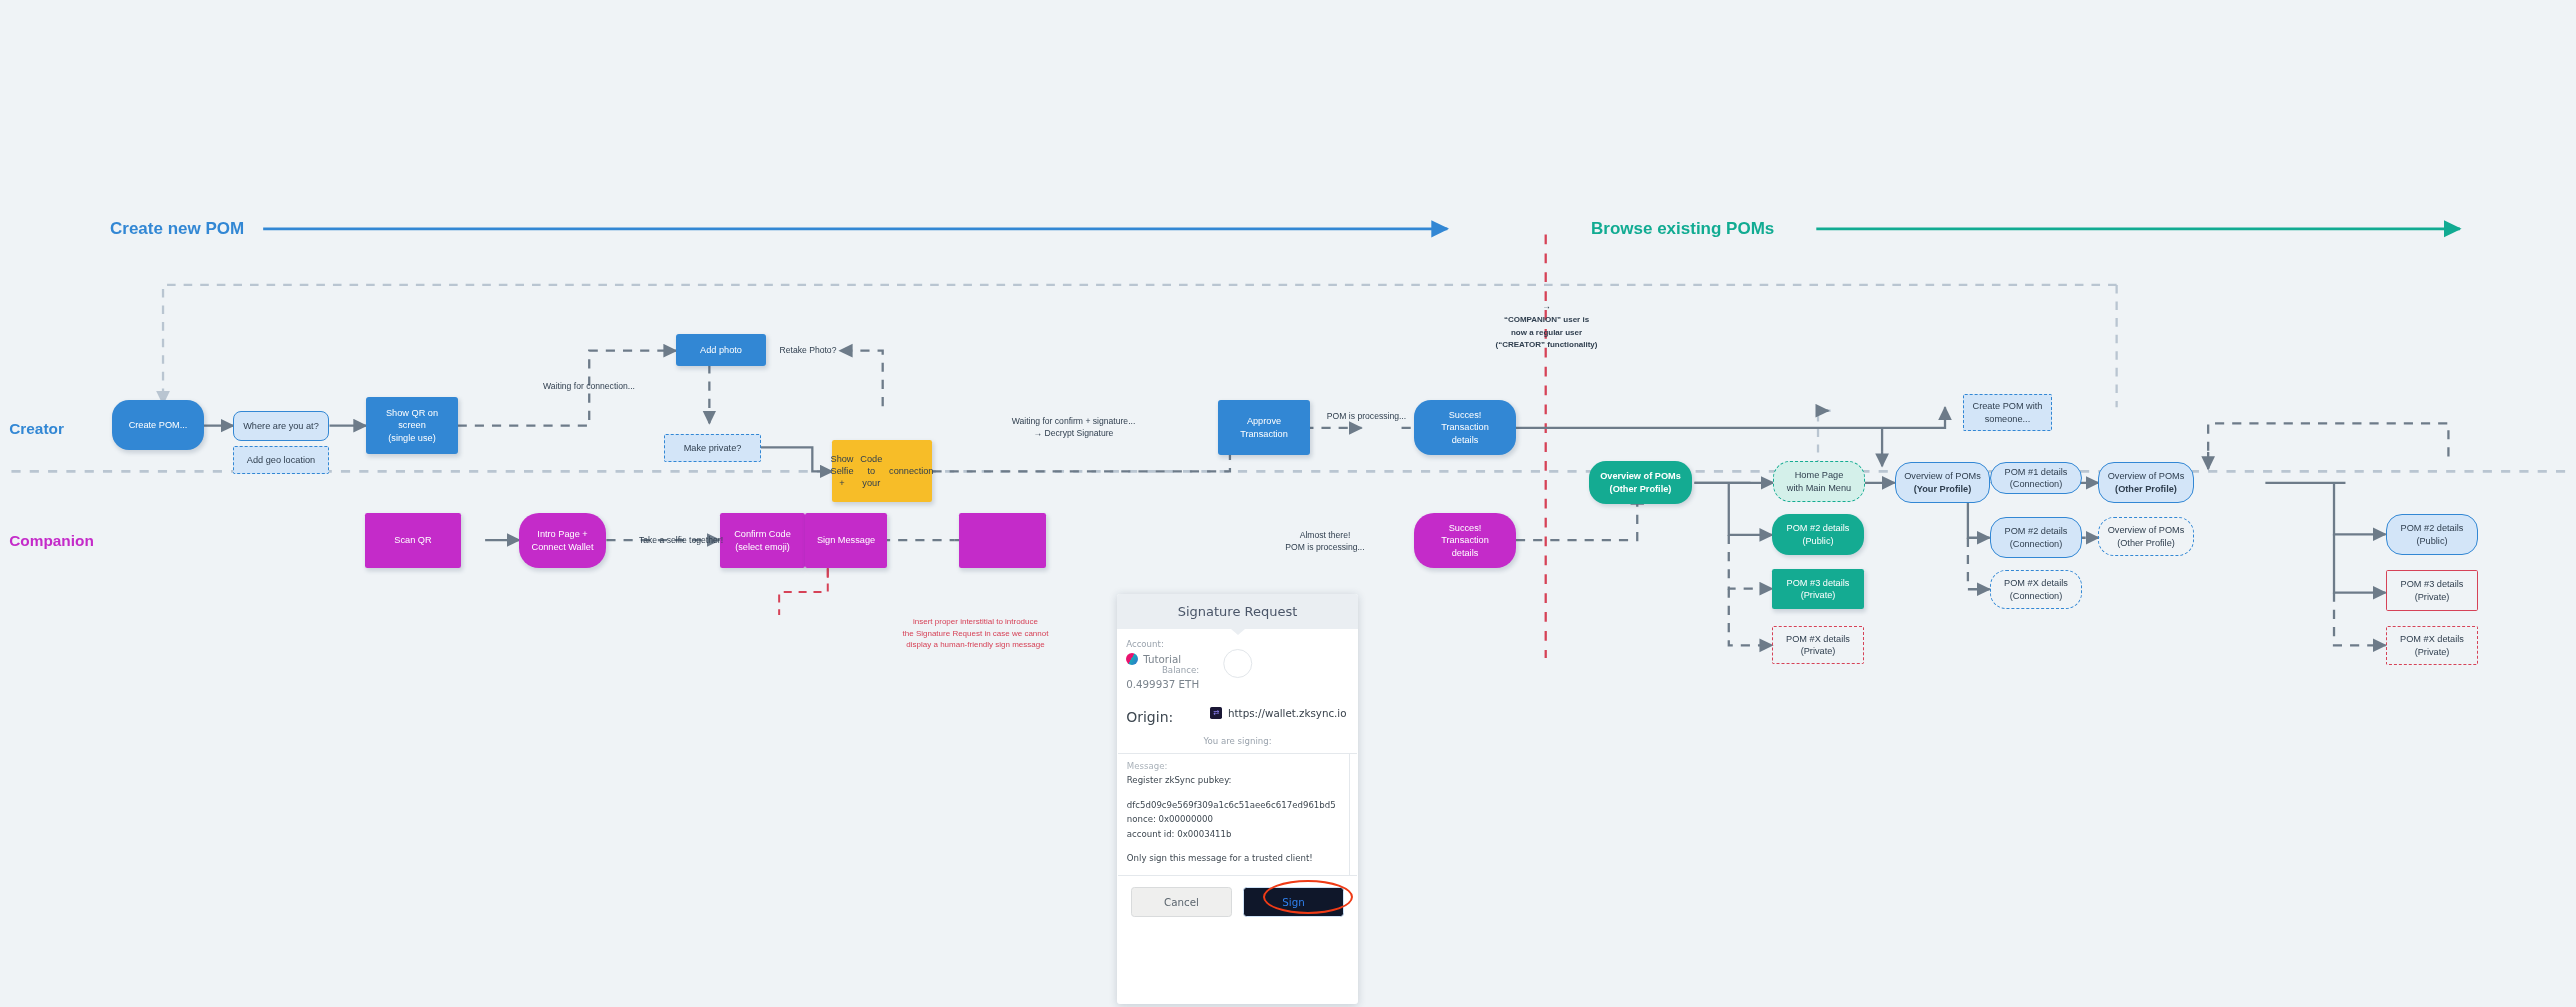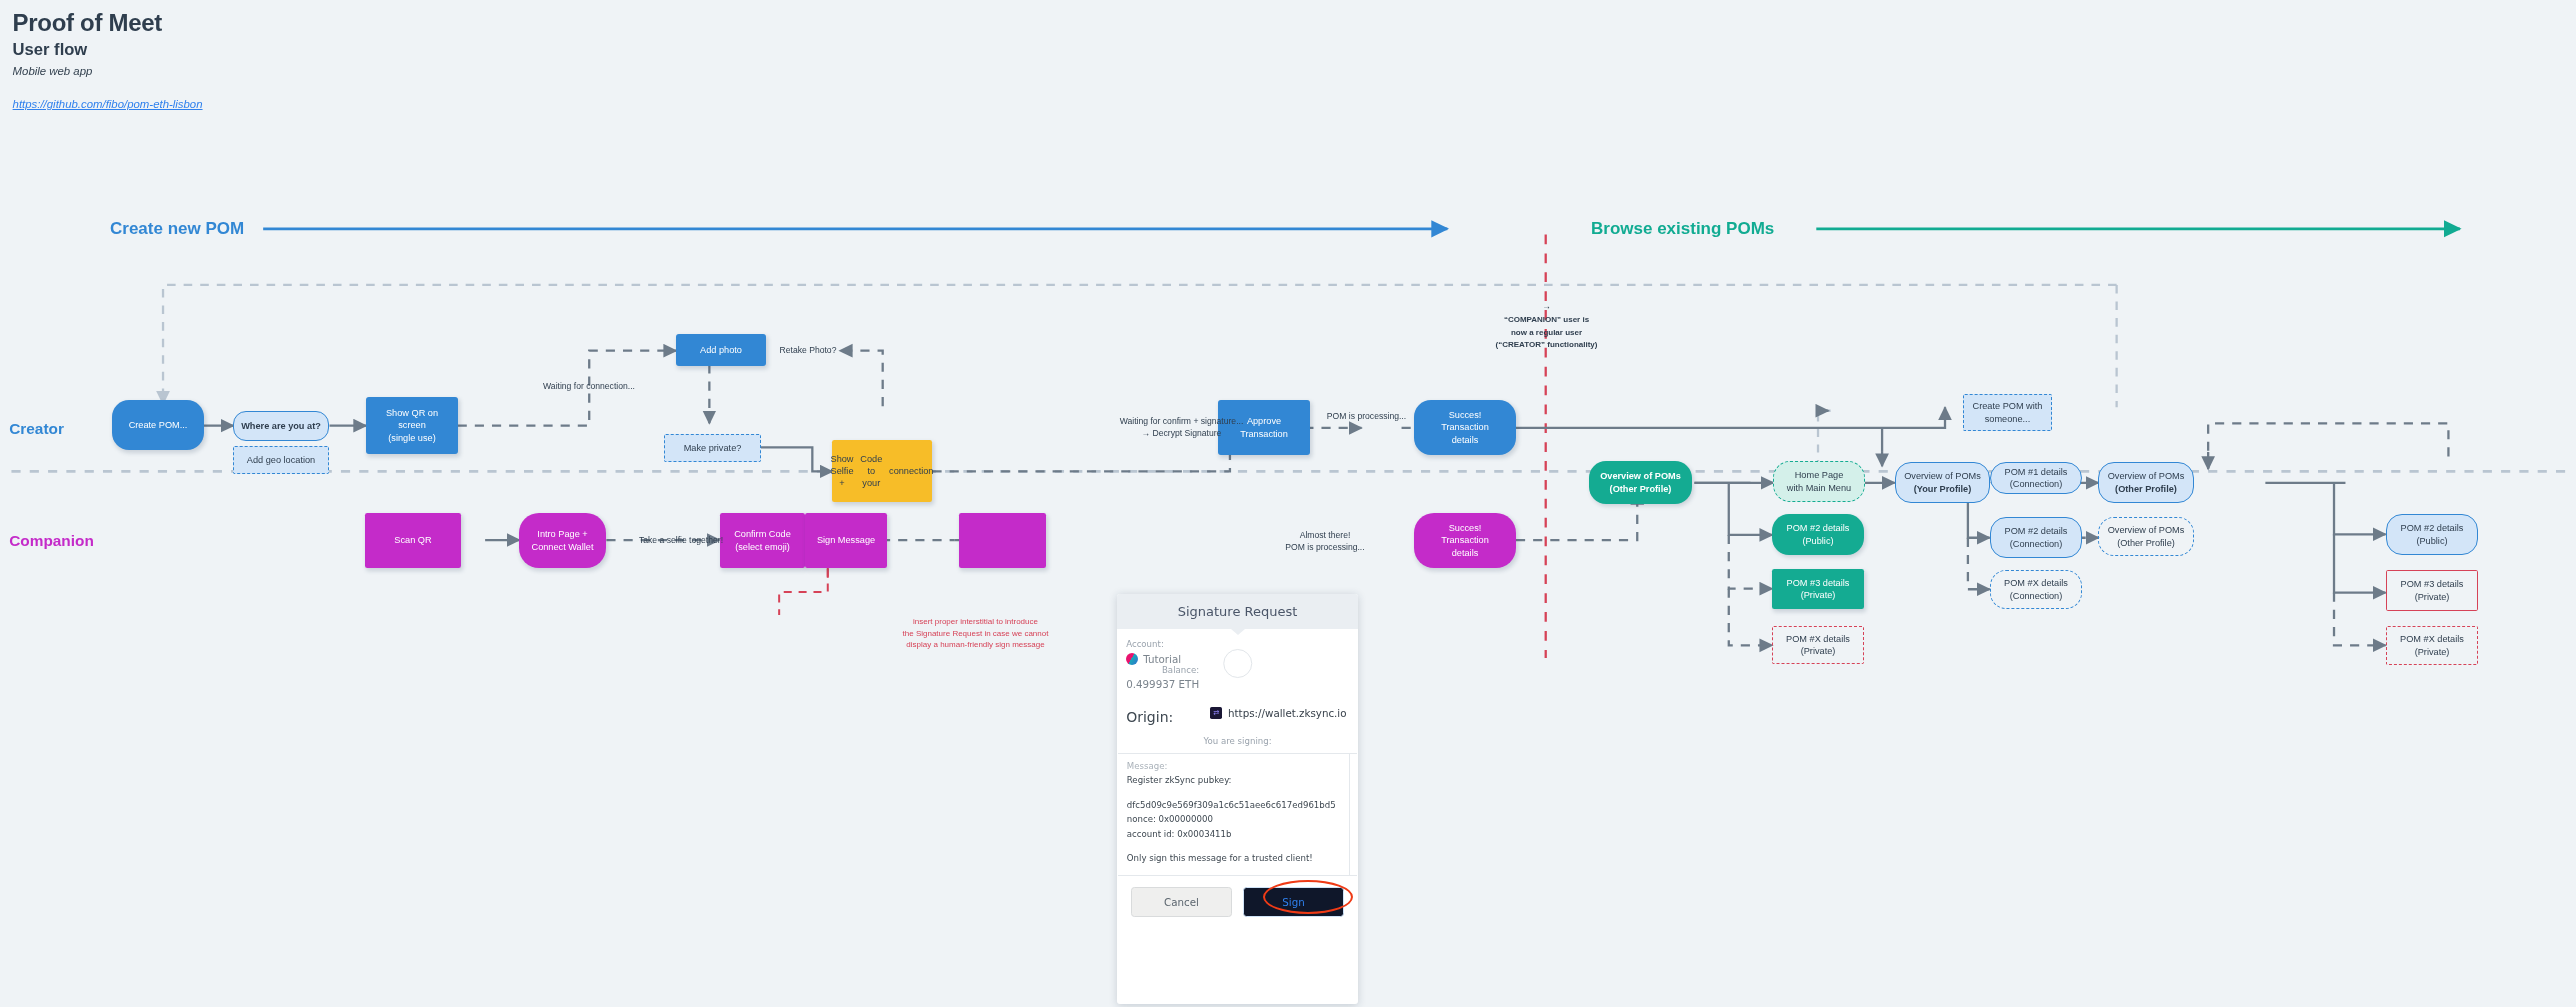--- a/index.html
+++ b/index.html
@@ -43,21 +43,21 @@
   .n-magenta{background:#c42bc9;color:#fff;font-size:9.2px;box-shadow:1.7px 2.3px 4px rgba(40,60,90,.18);}
   .n-magenta-pill{border-radius:20px;}
   .n-magenta-rect{border-radius:2.3px;}
   .n-yellow{background:#f7bd28;color:#2f3e4e;font-size:9.2px;border-radius:2.3px;box-shadow:1.7px 2.3px 4px rgba(40,60,90,.18);}
   .n-teal{background:#14ab92;color:#fff;font-size:9.2px;box-shadow:1.7px 2.3px 4px rgba(40,60,90,.18);}
   .n-teal-pill{border-radius:17px;}
   .n-teal-rect{border-radius:2.3px;}
   .n-teal-ghost{background:#d4f0ea;color:#2f3e4e;font-size:9.2px;border:1.1px dashed #14ab92;border-radius:17px;}
 
   .n-ltblue{background:#d3e5f8;color:#2f3e4e;font-size:9.2px;border:0.9px solid #3287d4;}
-  .n-ltblue-rect{border-radius:13px;font-weight:bold;}
+  .n-ltblue-rect{border-radius:8px;}
   .n-ltblue-pill{border-radius:16px;}
   .n-ltblue-dash{background:#d3e5f8;color:#2f3e4e;font-size:9.2px;border:1.1px dashed #3287d4;border-radius:1.7px;}
   .n-ghost-pill{background:transparent;color:#2f3e4e;font-size:9.2px;border:1.1px dashed #3287d4;border-radius:16px;}
   .n-red-solid{background:transparent;color:#2f3e4e;font-size:9.2px;border:1px solid #d64257;border-radius:1.7px;}
   .n-red-dash{background:transparent;color:#2f3e4e;font-size:9.2px;border:1.1px dashed #d64257;border-radius:1.7px;}
 
   
   .elabel{position:absolute;font-size:8.6px;color:#2f3e4e;text-align:center;line-height:1.4;white-space:nowrap;}
   .note-blue{position:absolute;font-size:8px;font-weight:bold;color:#2f3e4e;text-align:center;line-height:1.55;}
   .note-red{position:absolute;font-size:8px;color:#d64257;text-align:center;line-height:1.45;}
@@ -96,26 +96,20 @@
   .btn-cancel{background:#efefee;border:0.6px solid #d9dbdc;color:#5c666f;}
   .btn-sign{background:#0f172a;border:0.6px solid #cfe3f7;color:#2f80ed;}
   .ellipse{position:absolute;left:146px;top:4.6px;width:86px;height:30px;border:2.3px solid #ef3b16;border-radius:50%;pointer-events:none;}
   .dlg-bottom{height:19.5px;}
 </style>
 </head>
 <body>
 
 <div id="canvas">
 
-  <div class="hdr">
-    <div class="t1">Proof of Meet</div>
-    <div class="t2">User flow</div>
-    <div class="t3">Mobile web app</div>
-    <a class="lnk" href="#">https://github.com/fibo/pom-eth-lisbon</a>
-  </div>
 
   <svg class="wires" viewBox="0 0 4503 1762">
     <defs>
       <marker id="ar" markerWidth="7" markerHeight="7" refX="5.6" refY="3" orient="auto">
         <path d="M0,0 L6.2,3 L0,6 z" fill="#6d7b89"></path>
       </marker>
       <marker id="arb" markerWidth="7" markerHeight="7" refX="5.6" refY="3" orient="auto">
         <path d="M0,0 L6.2,3 L0,6 z" fill="#3287d4"></path>
       </marker>
       <marker id="art" markerWidth="7" markerHeight="7" refX="5.6" refY="3" orient="auto">
@@ -355,21 +349,21 @@
     <span>POM #X details</span>
     <span>(Private)</span>
   </div>
 
   <div class="elabel" style="left:532px;top:380px;width:114px;">Waiting for connection...</div>
 
   <div class="elabel" style="left:765px;top:344px;width:86px;">Retake Photo?</div>
 
   <div class="elabel" style="left:624px;top:534px;width:114px;">Take a selfie together!</div>
 
-  <div class="elabel" style="left:1090px;top:415px;width:183px;">
+  <div class="elabel" style="left:982px;top:415px;width:183px;">
     <span>Waiting for confirm + signature...</span><br>
     <span>→ Decrypt Signature</span>
   </div>
 
   <div class="elabel" style="left:1312px;top:410px;width:109px;">POM is processing...</div>
 
   <div class="elabel" style="left:1259px;top:529px;width:132px;">
     <span>Almost there!</span><br>
     <span>POM is processing...</span>
   </div>

